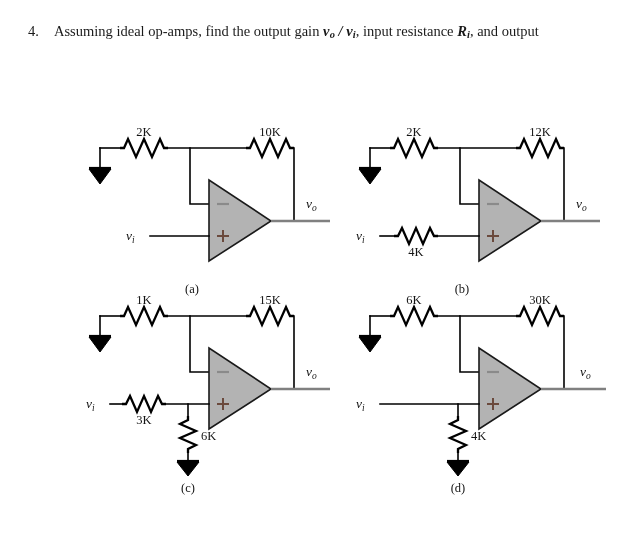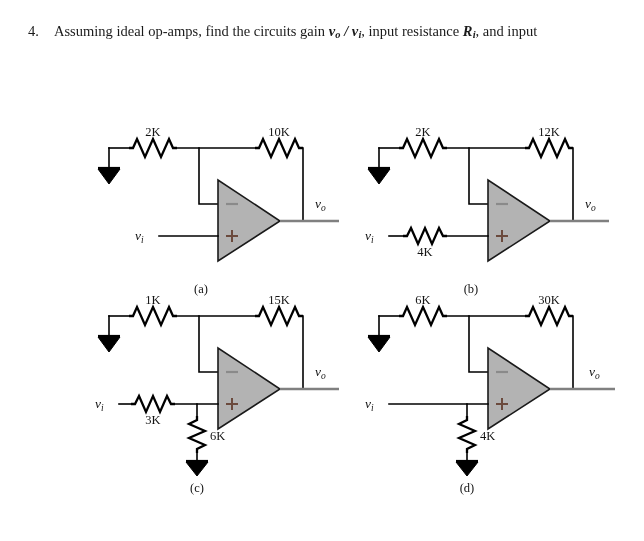--- a/index.html
+++ b/index.html
@@ -50,21 +50,20 @@
   }
   .nowrapm { white-space: nowrap; font-weight: bold; }
 
   
   #circuit-grid {
     position: absolute;
     left: 0;
     top: 112px;
     width: 614px;
     height: 410px;
-    margin-left: 9px;
   }
   .circuit-cell {
     position: absolute;
     width: 300px;
     height: 190px;
   }
   #circuit-a { left: 78px;  top: 6px; }
   #circuit-b { left: 348px; top: 6px; }
   #circuit-c { left: 78px;  top: 182px; }
   #circuit-d { left: 348px; top: 182px; }
@@ -135,21 +134,21 @@
     fill: #141414;
   }
 </style>
 </head>
 <body>
 
 <div id="problem-statement">
   <div class="prob-row">
     <div class="prob-num">4.</div>
     <div class="prob-body">
-      <span>Assuming ideal op-amps, find the circuits gain </span><span class="nowrapm"><span class="mvar">v</span><span class="msub">o</span><span class="mvar"> / v</span><span class="msub">i</span></span><span>, input resistance </span><span class="nowrapm"><span class="mvar">R</span><span class="msub">i</span></span><span>, and input</span>
+      <span>Assuming ideal op-amps, find the output gain </span><span class="nowrapm"><span class="mvar">v</span><span class="msub">o</span><span class="mvar"> / v</span><span class="msub">i</span></span><span>, input resistance </span><span class="nowrapm"><span class="mvar">R</span><span class="msub">i</span></span><span>, and output</span>
     </div>
   </div>
 </div>
 
 <div id="circuit-grid">
 
   <div class="circuit-cell" id="circuit-a">
     <svg width="300" height="190" viewBox="0 0 300 190">
 
       <g>

